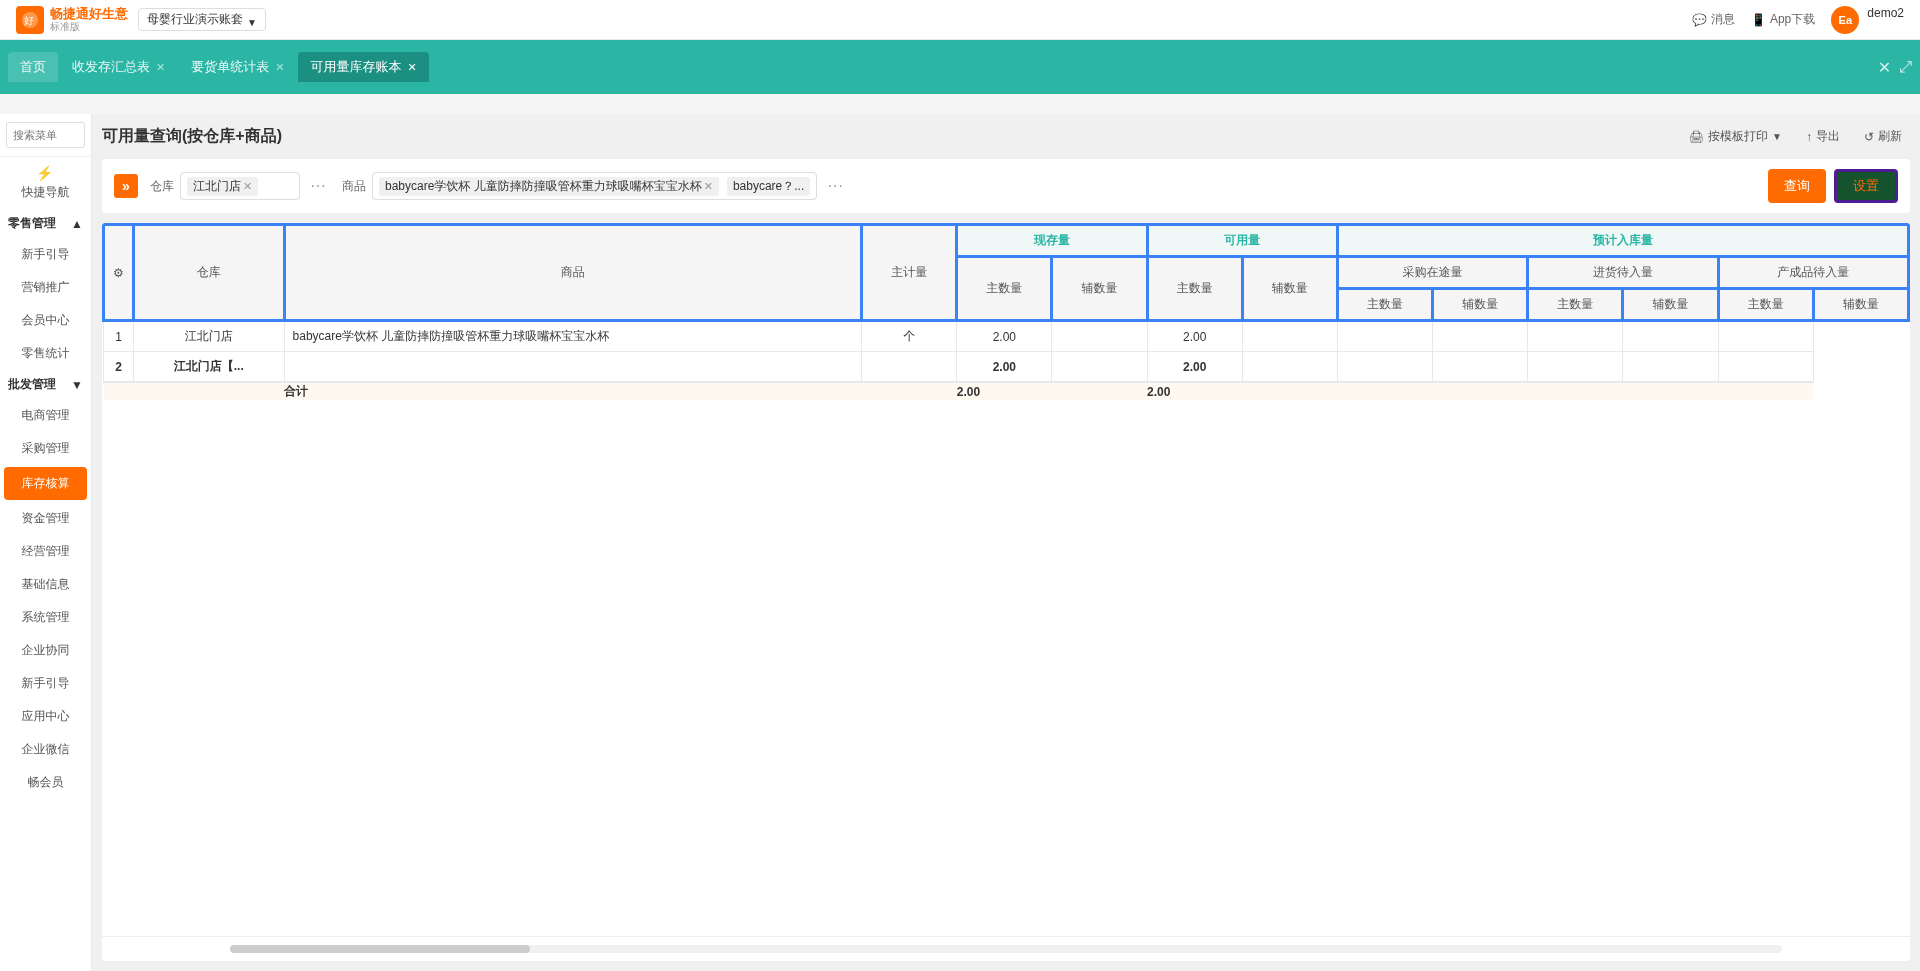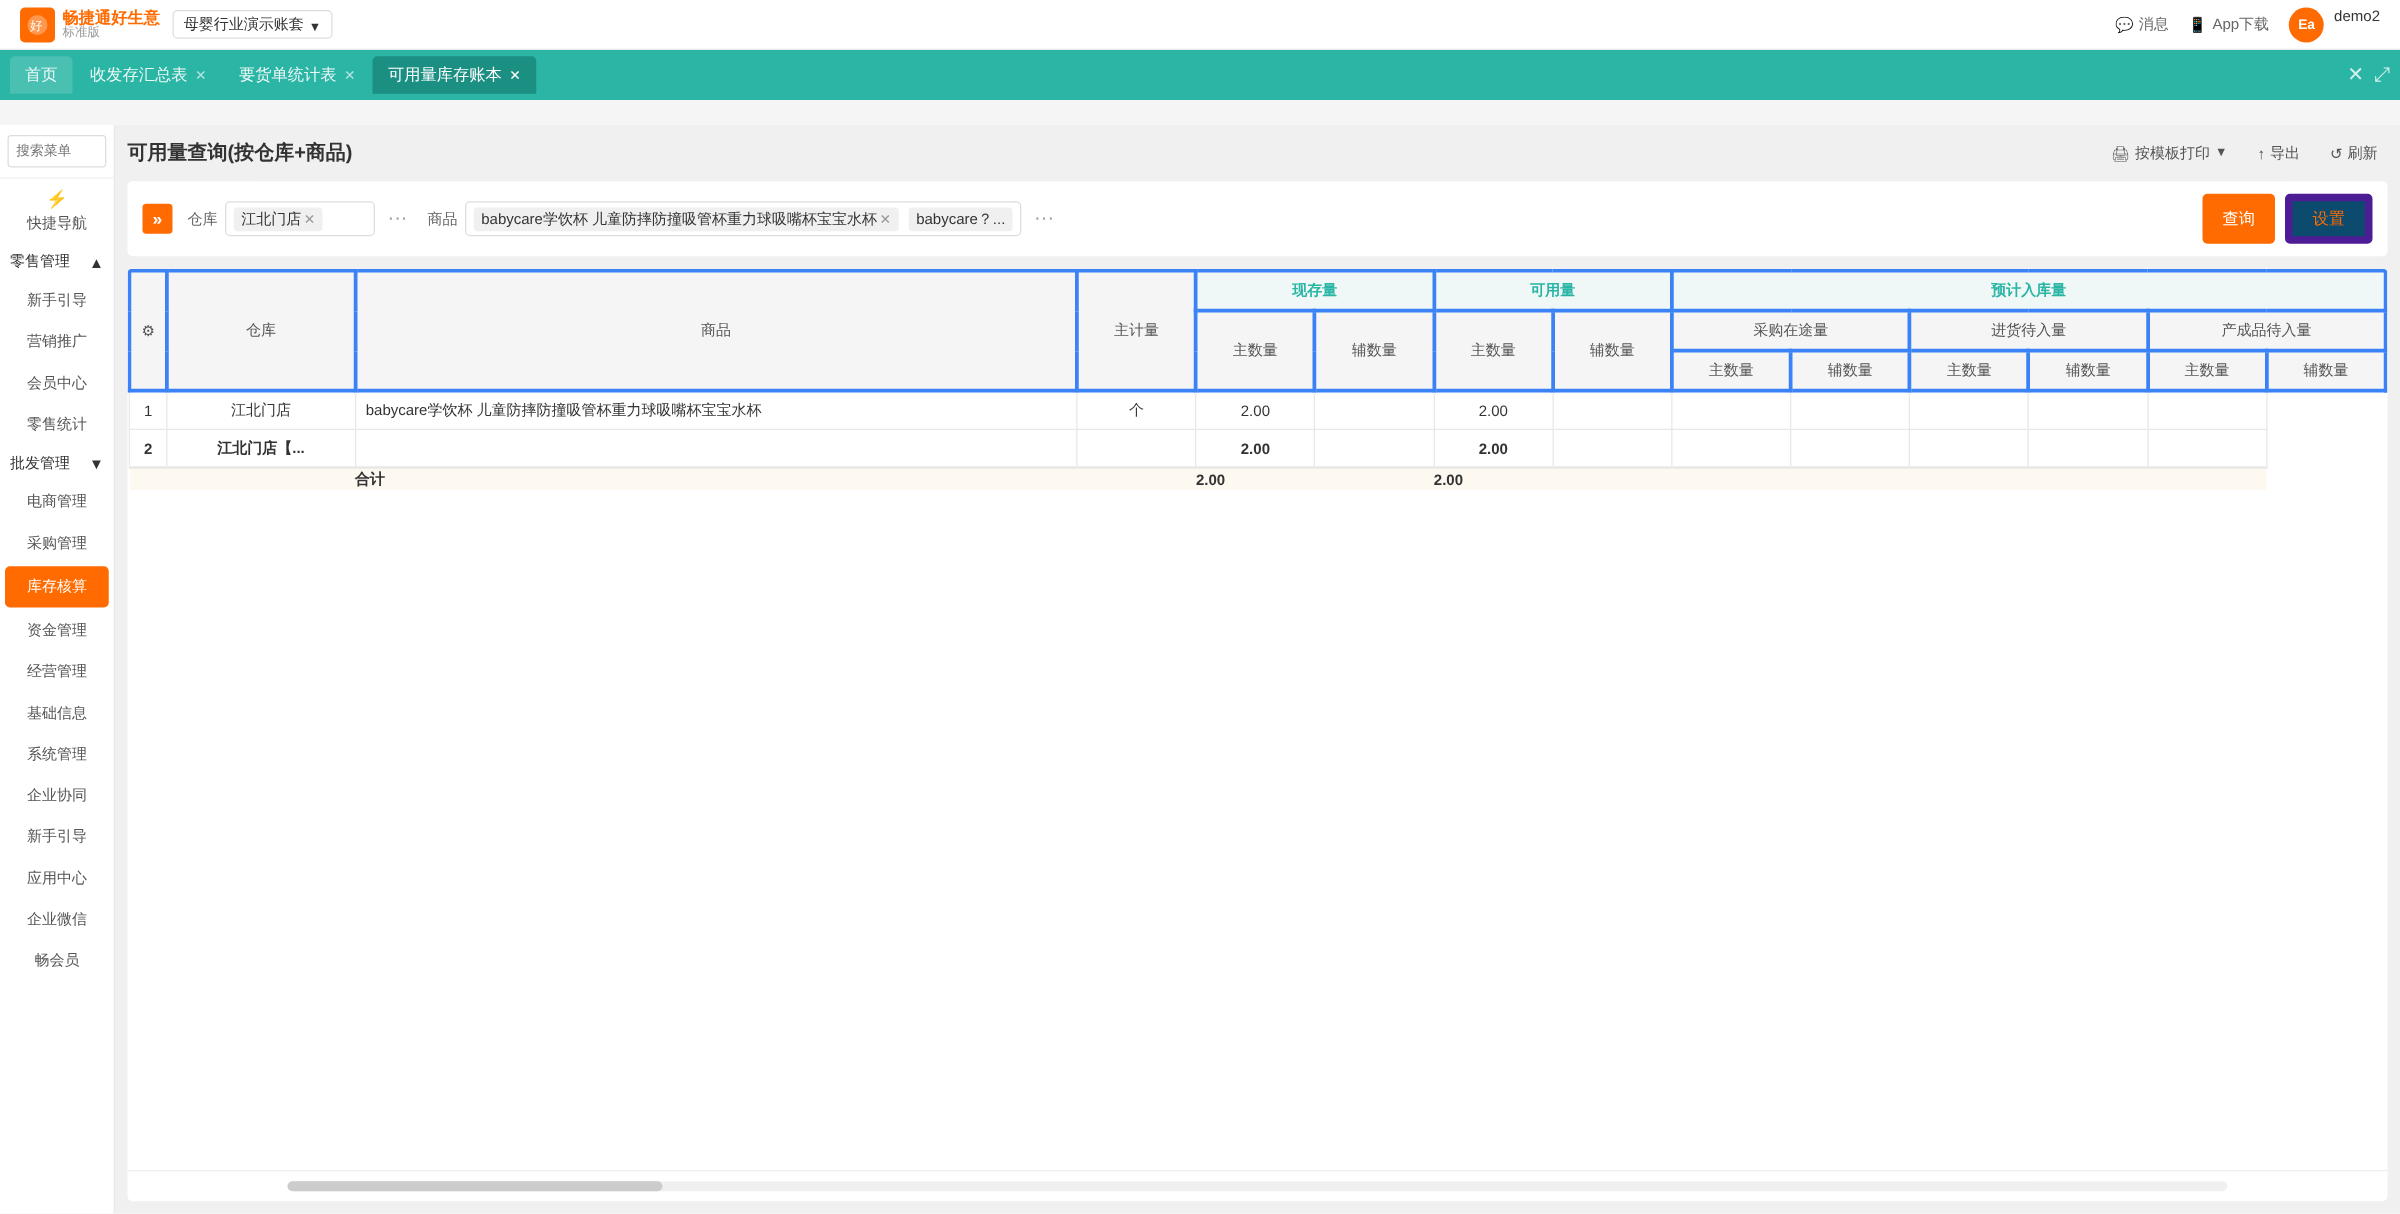--- a/index.html
+++ b/index.html
@@ -25,21 +25,21 @@
     .dropdown-selector {
       display: flex; align-items: flex-end; gap: 4px; cursor: pointer;
       border: 1px solid #ddd; border-radius: 4px; padding: 2px 8px; font-size: 12px; color: #333;
     }
     .top-bar-right { display: flex; align-items: center; gap: 16px; }
     .top-bar-action { display: flex; align-items: center; gap: 4px; font-size: 12px; color: #666; cursor: pointer; }
     .avatar { width: 28px; height: 28px; border-radius: 50%; background: #ff6b00; display: flex; align-items: center; justify-content: center; color: white; font-size: 11px; font-weight: bold; }
 
     
     .nav-tabs {
-      height: 40px;
+      height: 54px;
       background: #2ab5a5;
       display: flex;
       align-items: center;
       padding: 0 8px;
       flex-shrink: 0;
       gap: 2px;
     }
     .nav-tab {
       height: 30px;
       padding: 0 12px;
@@ -80,21 +80,21 @@
     .sidebar-item {
       padding: 8px 6px;
       font-size: 12px; color: #555;
       cursor: pointer; text-align: center;
       display: flex; flex-direction: column; align-items: center; gap: 3px;
     }
     .sidebar-item.active { background: #ff6b00; color: white; border-radius: 4px; margin: 2px 4px; }
     .sidebar-item .s-icon { font-size: 14px; }
     .sidebar-section-header {
       padding: 6px 8px;
-      font-size: 12px; color: #333; font-weight: normal;
+      font-size: 12px; color: #333; font-weight: bold;
       display: flex; align-items: center; justify-content: space-between;
       cursor: pointer;
     }
 
     
     .content-area {
       flex: 1; overflow: hidden; display: flex; flex-direction: column; background: #f0f0f0;
       padding: 10px;
     }
 
@@ -136,21 +136,21 @@
       font-size: 12px; color: #333; display: flex; align-items: center; gap: 2px;
     }
     .filter-tag .tag-close { cursor: pointer; color: #999; font-size: 11px; }
     .filter-dots { color: #999; cursor: pointer; padding: 0 4px; }
     .filter-actions { margin-left: auto; display: flex; gap: 8px; }
     .btn-query {
       background: #ff6b00; color: white; border: none; border-radius: 4px;
       padding: 5px 16px; font-size: 13px; cursor: pointer; font-family: Liberation Mono, monospace;
     }
     .btn-settings {
-      background: #0c4a6e; color: #ff6b00; border: 6px solid #4c1d95; border-radius: 4px;
+      background: #14532d; color: #ff6b00; border: 3px solid #4c1d95; border-radius: 4px;
       padding: 5px 16px; font-size: 13px; cursor: pointer;
     }
 
     
     .table-container {
       background: white; border-radius: 4px; flex: 1; overflow: hidden;
       display: flex; flex-direction: column;
     }
     .data-table {
       width: 100%; border-collapse: collapse; font-size: 12px;

